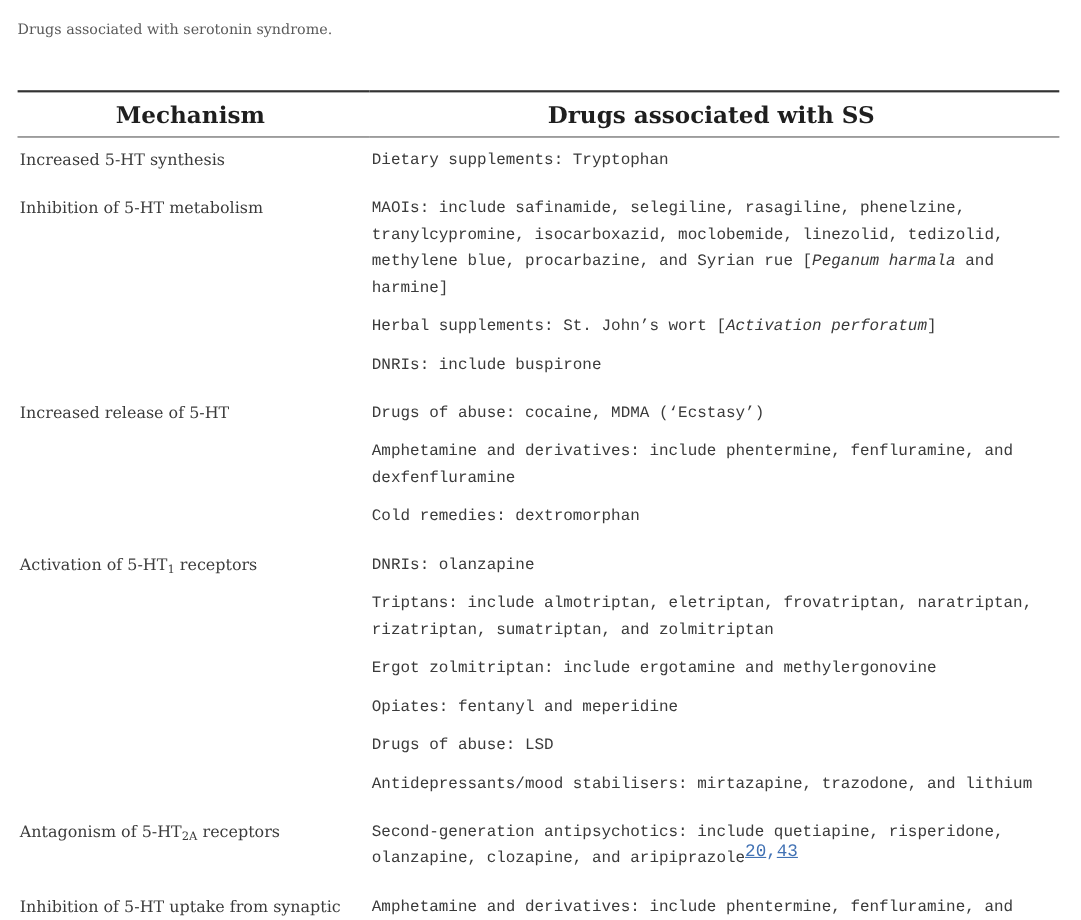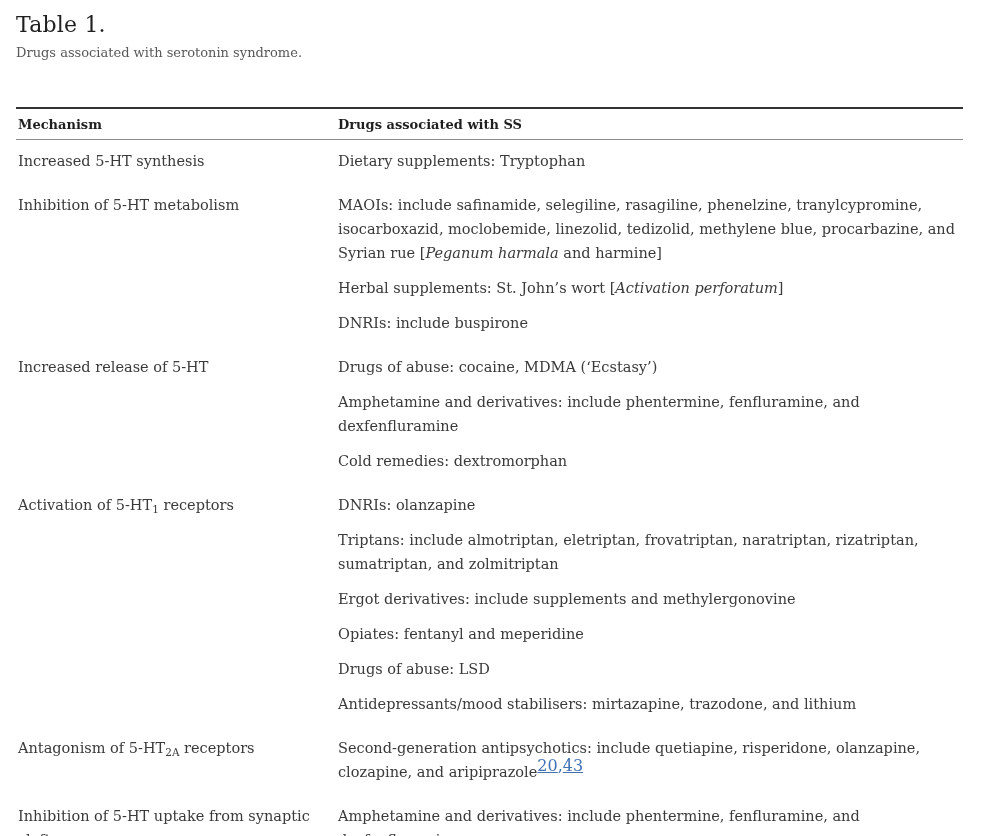--- a/index.html
+++ b/index.html
@@ -34,35 +34,35 @@
     font-size: 13px;
     color: var(--caption);
   }
   table.drugs-table {
     margin-top: 47px;
     width: 947px;
     border-collapse: collapse;
     border-top: 2px solid var(--border-dark);
   }
   table.drugs-table th {
-    text-align: left;
-    font-size: 13px;
+    text-align: center;
+    font-size: 21px;
     font-weight: 700;
     color: var(--heading);
     padding: 8px 8px 7px 2px;
     border-bottom: 1px solid var(--border-light);
   }
   th.col-mechanism, td.mechanism-cell { width: 320px; }
   table.drugs-table td {
     vertical-align: top;
     font-size: 14.5px;
     line-height: 24px;
     padding: 9px 4px 0 2px;
   }
-  td.drugs-cell p { margin: 0 0 11px 0; }
+  td.drugs-cell p { margin: 0 0 11px 0; font-family: Liberation Mono, monospace; }
   td.drugs-cell p:last-child { margin-bottom: 11px; }
   sub {
     font-size: 10.5px;
     line-height: 0;
     vertical-align: -3px;
   }
   sup {
     font-size: 16px;
     line-height: 0;
     vertical-align: 6px;
@@ -72,21 +72,20 @@
     color: var(--link);
     text-decoration: underline;
     cursor: pointer;
   }
   i { font-style: italic; text-align: right; }
 </style>
 </head>
 <body>
 
 <div class="page">
-  <h1 class="page-title">Table 1.</h1>
   <p class="table-caption">Drugs associated with serotonin syndrome.</p>
 
   <table class="drugs-table">
     <thead>
       <tr>
         <th class="col-mechanism">Mechanism</th>
         <th class="col-drugs">Drugs associated with SS</th>
       </tr>
     </thead>
     <tbody>
@@ -110,21 +109,21 @@
             <p><span>Drugs of abuse: cocaine, MDMA (‘Ecstasy’)</span></p>
             <p><span>Amphetamine and derivatives: include phentermine, fenfluramine, and dexfenfluramine</span></p>
             <p><span>Cold remedies: dextromorphan</span></p>
           </td>
         </tr>
         <tr>
           <td class="mechanism-cell"><span>Activation of 5-HT</span><sub>1</sub><span> receptors</span></td>
           <td class="drugs-cell">
             <p><span>DNRIs: olanzapine</span></p>
             <p><span>Triptans: include almotriptan, eletriptan, frovatriptan, naratriptan, rizatriptan, sumatriptan, and zolmitriptan</span></p>
-            <p><span>Ergot derivatives: include supplements and methylergonovine</span></p>
+            <p><span>Ergot zolmitriptan: include ergotamine and methylergonovine</span></p>
             <p><span>Opiates: fentanyl and meperidine</span></p>
             <p><span>Drugs of abuse: LSD</span></p>
             <p><span>Antidepressants/mood stabilisers: mirtazapine, trazodone, and lithium</span></p>
           </td>
         </tr>
         <tr>
           <td class="mechanism-cell"><span>Antagonism of 5-HT</span><sub>2A</sub><span> receptors</span></td>
           <td class="drugs-cell">
             <p><span>Second-generation antipsychotics: include quetiapine, risperidone, olanzapine, clozapine, and aripiprazole</span><sup><a>20</a></sup><sup>,</sup><sup><a>43</a></sup></p>
           </td>

